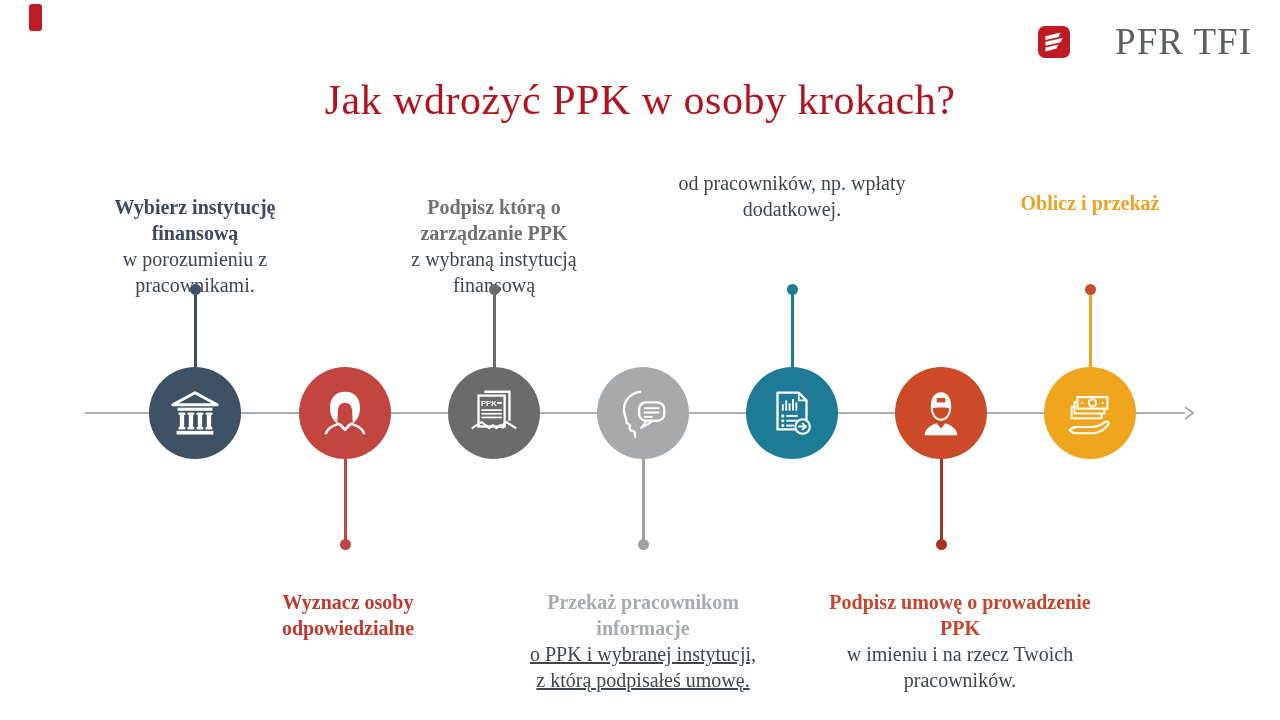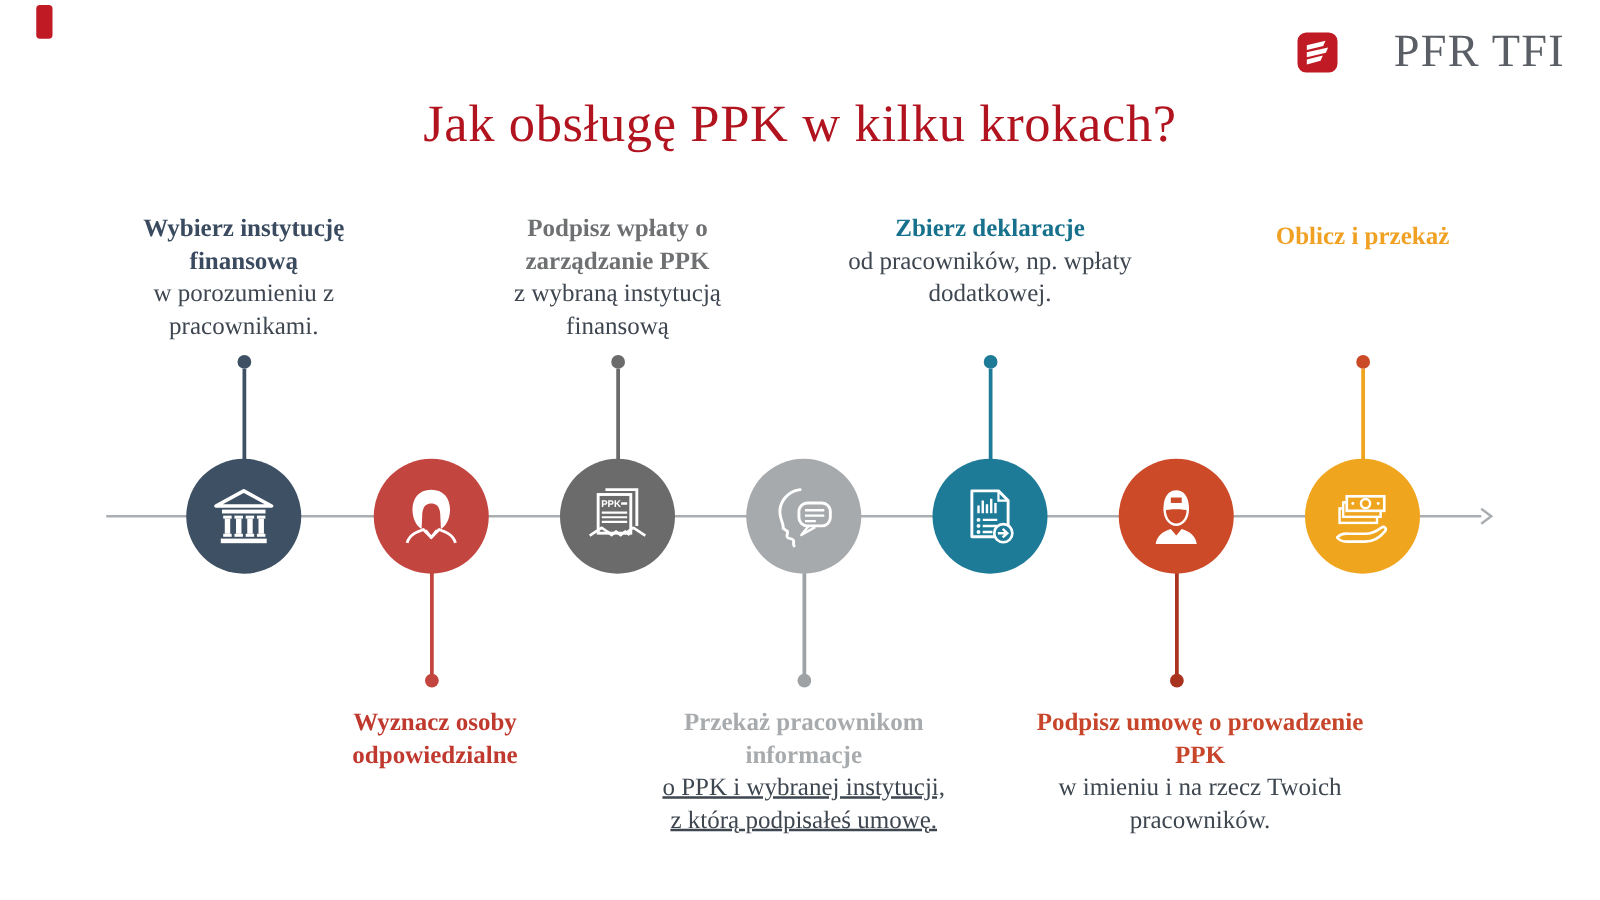--- a/index.html
+++ b/index.html
@@ -12,42 +12,42 @@
   .title{position:absolute;left:0;top:76px;width:100%;margin:0;text-align:center;
          font-size:42px;font-weight:400;letter-spacing:.5px;}
   .axis{position:absolute;left:85px;top:412px;width:1100px;height:2px;z-index:1;}
   .axis-arrow{position:absolute;left:1183px;top:405px;z-index:1;}
   .circle{position:absolute;top:367px;width:92px;height:92px;border-radius:50%;
           display:flex;align-items:center;justify-content:center;z-index:2;}
   .circle svg{width:58px;height:58px;}
   .vline{position:absolute;width:3px;z-index:1;}
   .dot{position:absolute;width:11px;height:11px;border-radius:50%;z-index:1;}
   .text-block{position:absolute;text-align:center;}
-  .step-label{font-weight:bold;font-size:20px;line-height:26px;white-space:pre-line;}
+  .step-label{font-weight:bold;font-size:20px;line-height:26px;white-space:pre-line;margin-top:24px;}
   .step-desc{font-size:20px;line-height:26px;white-space:pre-line;}
 </style>
 </head>
 <body>
 
 <div class="slide">
 
   <div class="accent-bar" style="background-color: rgb(192, 27, 36);"></div>
 
   <div class="logo">
     <div class="logo-mark" style="background-color: rgb(192, 27, 36);">
       <svg viewBox="0 0 30 30" width="32" height="32">
         <path d="M7 9.5 L21 6.2 L19.3 10.2 L7 13.2 Z" fill="#fff"></path>
         <path d="M7 14.8 L23 11.2 L21.3 15.2 L7 18.6 Z" fill="#fff"></path>
         <path d="M7 20.2 L19 17.3 L17.3 21.2 L7 24 Z" fill="#fff"></path>
       </svg>
     </div>
     <div class="logo-text" style="color: rgb(90, 95, 102);">PFR TFI</div>
   </div>
 
-  <h1 class="title" style="color: rgb(178, 20, 31);">Jak obsługę PPK w kilku krokach?</h1>
+  <h1 class="title" style="color: rgb(178, 20, 31);">Jak wdrożyć PPK w osoby krokach?</h1>
 
   <div class="axis" style="background-color: rgb(171, 174, 177);"></div>
   <svg class="axis-arrow" width="12" height="16" viewBox="0 0 12 16">
     <path d="M2 2 L10 8 L2 14" fill="none" stroke="#abaeb1" stroke-width="2"></path>
   </svg>
 
   <div class="vline" style="left: 193.5px; top: 295px; height: 74px; background-color: rgb(62, 80, 100);"></div>
   <div class="dot" style="left: 189.5px; top: 284px; background-color: rgb(62, 80, 100);"></div>
 
   <div class="vline" style="left: 492.5px; top: 295px; height: 74px; background-color: rgb(107, 107, 107);"></div>
@@ -169,43 +169,42 @@
     <div class="step-desc" style="color: rgb(62, 70, 80);">w porozumieniu z
 pracownikami.</div>
   </div>
 
   <div class="text-block" style="left:213px;top:565px;width:270px;">
     <div class="step-label" style="color: rgb(192, 57, 46);">Wyznacz osoby
 odpowiedzialne</div>
   </div>
 
   <div class="text-block" style="left:372px;top:170px;width:244px;">
-    <div class="step-label" style="color: rgb(110, 112, 114);">Podpisz wpłaty o
+    <div class="step-label" style="color: rgb(110, 112, 114);">Podpisz którą o
 zarządzanie PPK</div>
     <div class="step-desc" style="color: rgb(62, 70, 80);">z wybraną instytucją
 finansową</div>
   </div>
 
   <div class="text-block" style="left:501px;top:565px;width:284px;">
     <div class="step-label" style="color: rgb(168, 171, 173);">Przekaż pracownikom
 informacje</div>
     <div class="step-desc" style="color: rgb(62, 70, 80); text-decoration: underline;">o PPK i wybranej instytucji,
 z którą podpisałeś umowę.</div>
   </div>
 
   <div class="text-block" style="left:655px;top:170px;width:274px;">
-    <div class="step-label" style="color: rgb(23, 113, 141);">Zbierz deklaracje</div>
     <div class="step-desc" style="color: rgb(62, 70, 80);">od pracowników, np. wpłaty
 dodatkowej.</div>
   </div>
 
   <div class="text-block" style="left:803px;top:565px;width:314px;">
     <div class="step-label" style="color: rgb(199, 69, 42);">Podpisz umowę o prowadzenie
 PPK</div>
     <div class="step-desc" style="color: rgb(62, 70, 80);">w imieniu i na rzecz Twoich
 pracowników.</div>
   </div>
 
-  <div class="text-block" style="left:975px;top:176px;width:230px;font-family:Liberation Serif, serif;">
+  <div class="text-block" style="left:975px;top:166px;width:230px;font-family:Liberation Serif, serif;">
     <div class="step-label" style="color: rgb(240, 161, 36);">Oblicz i przekaż</div>
   </div>
 
 </div>
 
 </body></html>

